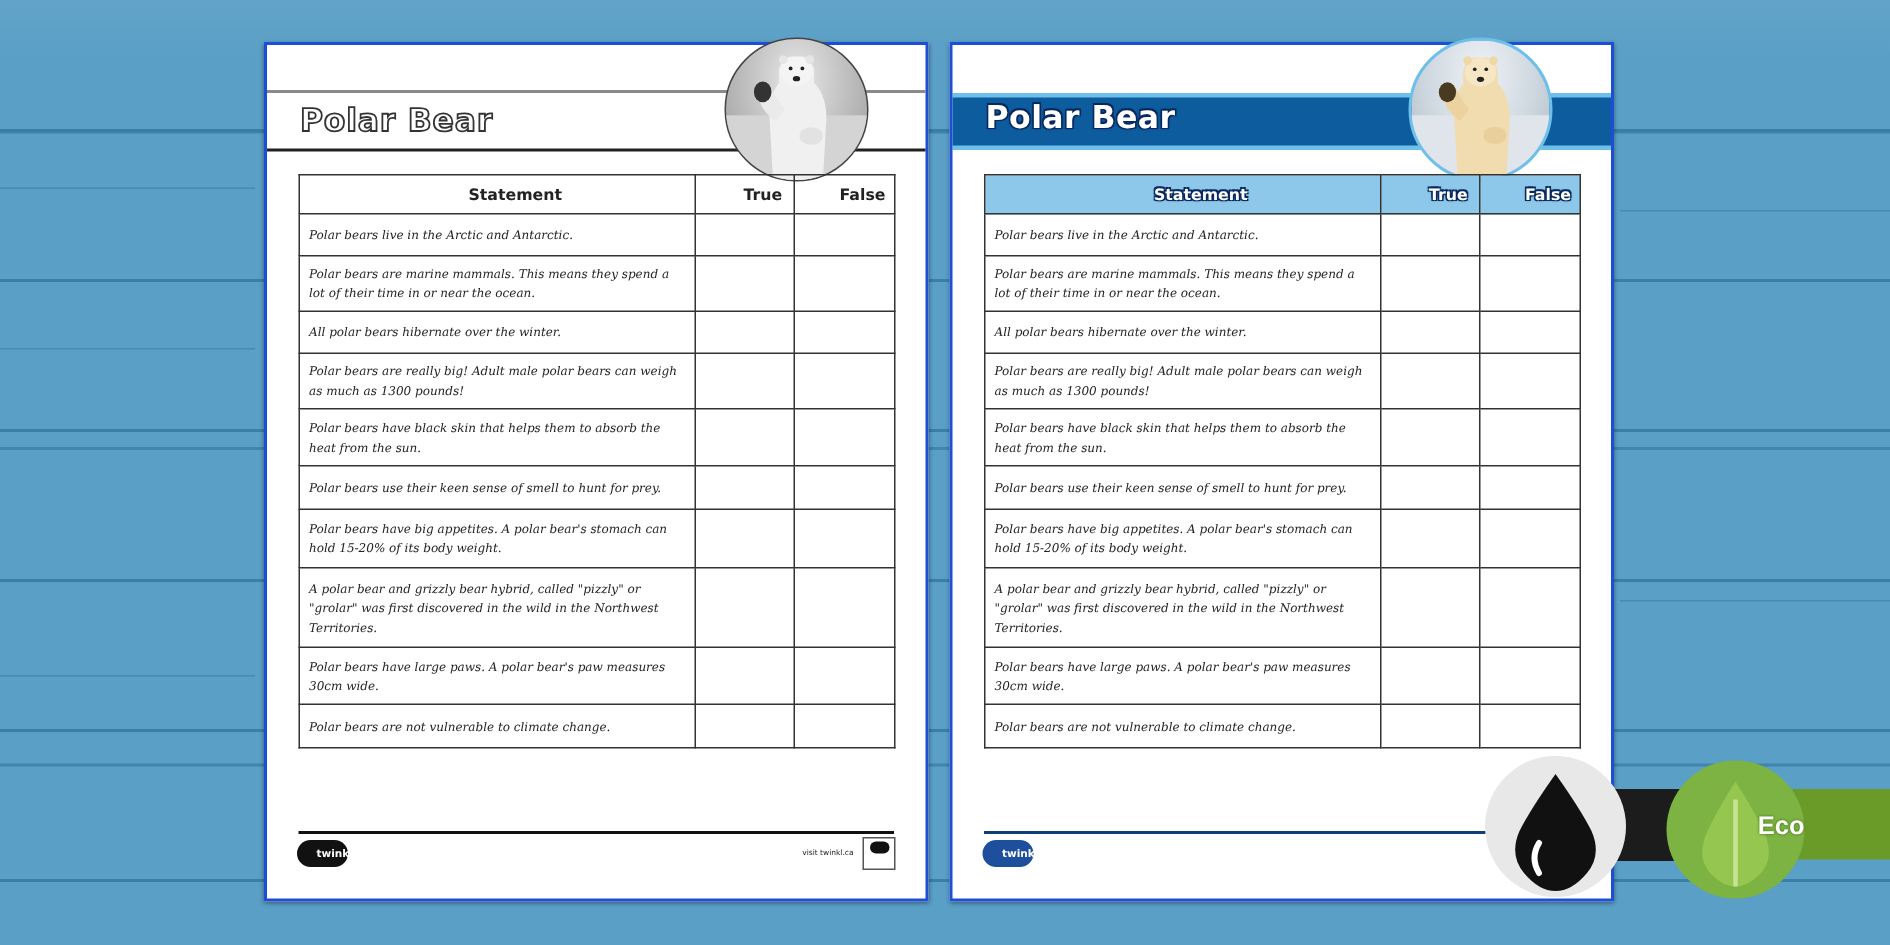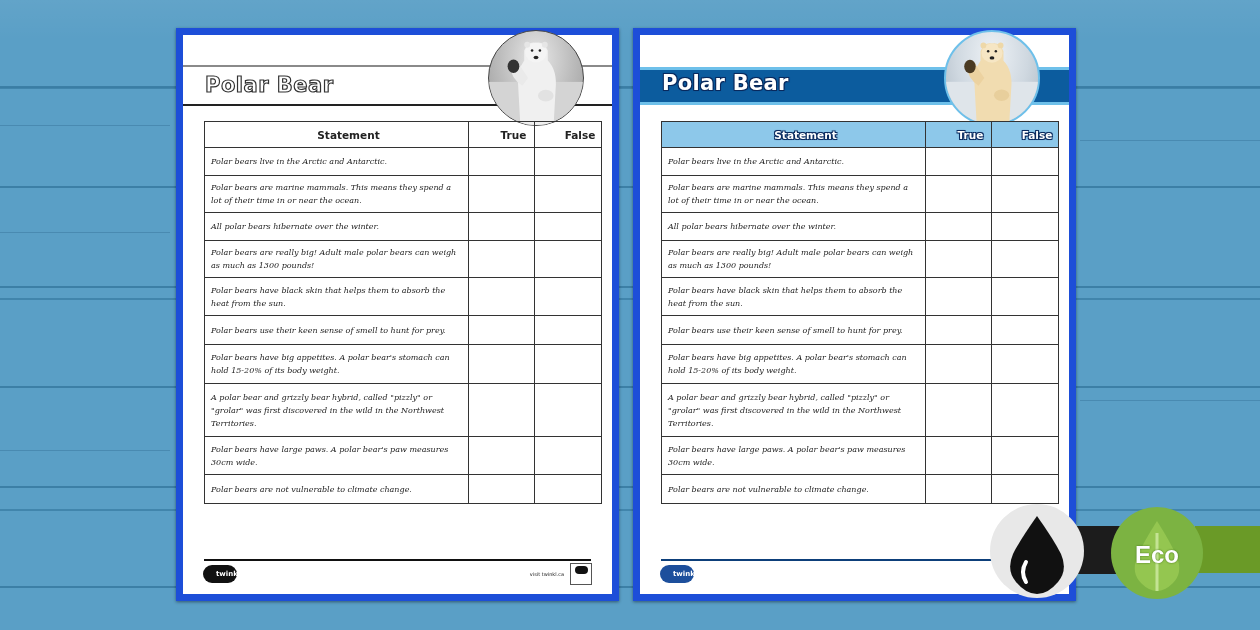--- a/index.html
+++ b/index.html
@@ -11,21 +11,21 @@
     background-image:
       linear-gradient(180deg, rgba(255,255,255,0.05) 0px, rgba(0,0,0,0.0) 40px),
       repeating-linear-gradient(180deg, transparent 0px, transparent 86px, #3c7fa6 86px, #3c7fa6 88px, transparent 88px, transparent 100px);
   }
   .plank-line { position: absolute; left: 0; right: 0; height: 2px; background: #3a7ca3; opacity: 0.75; }
   .grain { position: absolute; height: 1px; background: rgba(60,120,160,0.55); }
 
   .page {
     position: absolute; background: #fff;
     box-shadow: 0 1px 3px rgba(0,0,0,0.45);
-    border: 7px solid #1d4ed8;
+    border: 2px solid #1d4ed8;
   }
   #page1 { left: 176px; top: 28px; width: 443px; height: 573px; }
   #page2 { left: 633px; top: 28px; width: 443px; height: 573px; }
 
   
   .p1-hline { position: absolute; left: 0; right: 0; height: 2px; background: #8a8a8a; }
   .p1-title {
     position: absolute; left: 22px; top: 38px;
     font-family: "DejaVu Sans", sans-serif; font-weight: bold; font-size: 21px;
     color: #fff; letter-spacing: 0.5px;
@@ -97,22 +97,22 @@
   .bar-green { position: absolute; left: 1195px; top: 526px; width: 65px; height: 47px; background: #6a9a27; }
   .drop-circle {
     position: absolute; left: 990px; top: 504px; width: 94px; height: 94px; border-radius: 50%;
     background: #e8e8e8;
   }
   .eco-circle {
     position: absolute; left: 1111px; top: 507px; width: 92px; height: 92px; border-radius: 50%;
     background: #7cb342;
   }
   .eco-label {
-    position: absolute; left: 0; right: 0; top: 34px; text-align: center;
-    color: #fff; font-weight: bold; font-size: 24px; font-family: "Liberation Sans", sans-serif;
+    position: absolute; left: 0; right: 0; top: 34px; text-align: right;
+    color: #fff; font-weight: bold; font-size: 17px; font-family: "Liberation Sans", sans-serif;
     text-shadow: 0 0 2px #3e6d12;
   }
 </style>
 </head>
 <body>
 
 <div class="plank-line" style="top:87px;"></div>
 <div class="plank-line" style="top:298px;"></div>
 <div class="plank-line" style="top:509px;"></div>
 <div class="grain" style="left:0;width:170px;top:125px;"></div>

